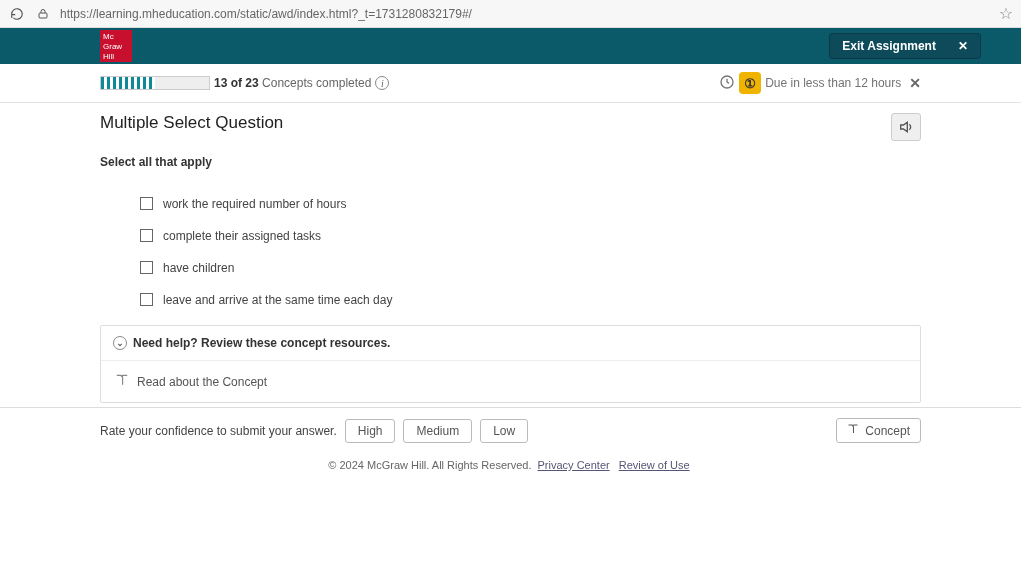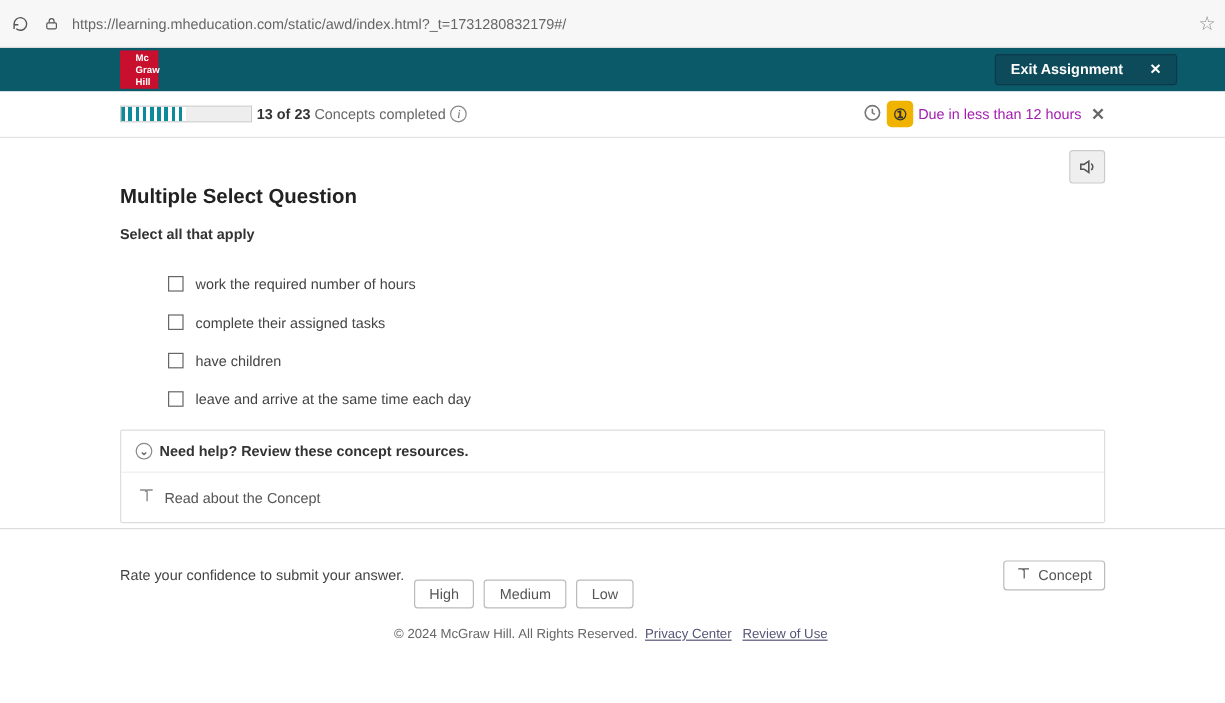--- a/index.html
+++ b/index.html
@@ -6,21 +6,21 @@
     body {
       font-family: -apple-system, BlinkMacSystemFont, "Segoe UI", Arial, sans-serif;
       background: #fff;
       color: #333;
       width: 1021px;
     }
     .browser-bar {
       display: flex;
       align-items: center;
       padding: 4px 8px;
-      height: 40px;
+      height: 28px;
       border-bottom: 1px solid #ddd;
       background: #f7f7f7;
       gap: 8px;
     }
     .browser-bar .nav-btn {
       width: 18px; height: 18px;
       display:flex;align-items:center;justify-content:center;
       color:#555;
     }
     .url-text {
@@ -37,22 +37,22 @@
       align-items: center;
       justify-content: space-between;
       padding: 0 40px 0 100px;
     }
     .logo {
       width: 32px; height: 32px;
       background: #c8102e;
       color: #fff;
       font-size: 8px;
       line-height: 10px;
-      padding: 2px 13px;
-      font-weight: bold;
+      padding: 2px 3px;
+      font-weight: normal;
     }
     .exit-btn {
       border: 1px solid #0d3a4a;
       background: #0d4a5a;
       color: #fff;
       font-size: 12px;
       padding: 5px 12px;
       border-radius: 3px;
       font-weight: bold;
       display:flex;align-items:center;gap:22px;
@@ -83,30 +83,30 @@
       width:14px;height:14px;border:1px solid #888;border-radius:50%;
       display:inline-flex;align-items:center;justify-content:center;
       font-size:10px;color:#666;font-style:italic;font-family:serif;
     }
     .status-bar .spacer { flex:1; }
     .clock-ic { color:#777; }
     .warn-badge {
       width:22px;height:22px;background:#f0b400;border-radius:4px;
       display:flex;align-items:center;justify-content:center;color:#333;font-weight:bold;font-size:13px;
     }
-    .due-text{ color:#a21caf; font-size:12px;}
+    .due-text{ color:#737373; font-size:12px;}
     .due-x { color:#666; font-size:14px; font-weight:bold; margin-left:4px;}
 
     .main {
       padding: 10px 100px 4px 100px;
     }
     .q-head {
       display:flex; justify-content:space-between; align-items:flex-start;
     }
-    .q-title { font-size:17px; font-weight:700; color:#222;margin-top:29px; }
+    .q-title { font-size:17px; font-weight:400; color:#222; }
     .sound-btn {
       width:30px;height:28px;border:1px solid #ccc;border-radius:3px;
       display:flex;align-items:center;justify-content:center;color:#555;
     }
     .instr { font-size:12px; font-weight:bold; margin-top:14px; color:#333;}
     .stem { font-size:12px; margin-top:12px; color:#333; line-height:1.5;}
     .blank { display:inline-block; border-bottom:1px solid #555; width:50px; height:10px; vertical-align:baseline;}
     .hint { color:#444; }
 
     .options { margin: 28px 0 18px 40px; }
@@ -132,21 +132,21 @@
 
     .footer {
       border-top:1px solid #ddd;
       padding: 10px 100px;
       display:flex; align-items:center; gap:8px;
       font-size:12px;
     }
     .rate-label{ color:#444; }
     .rate-btn {
       border:1px solid #bbb; background:#fff; color:#555;
-      padding:4px 12px; border-radius:3px; font-size:12px;margin-top:32px;
+      padding:4px 12px; border-radius:3px; font-size:12px;
     }
     .footer .spacer{flex:1;}
     .reading-btn{
       border:1px solid #bbb; background:#fff; color:#555;
       padding:4px 10px; border-radius:3px; display:flex;align-items:center;gap:6px;font-size:12px;
     }
 
     .legal {
       text-align:center; font-size:11px; color:#666; padding:6px 0 10px;
     }

